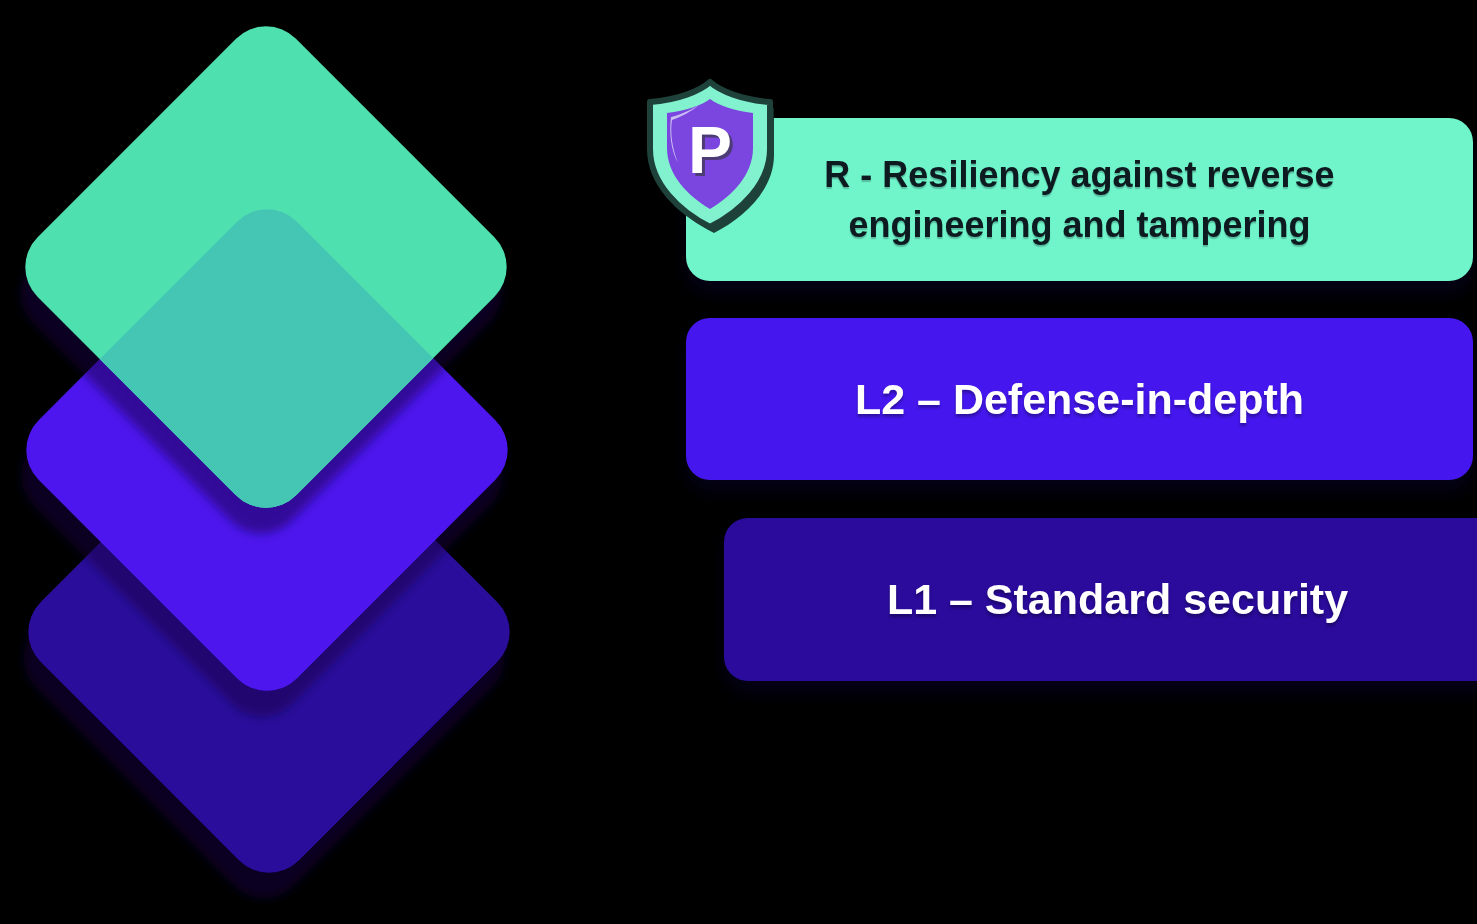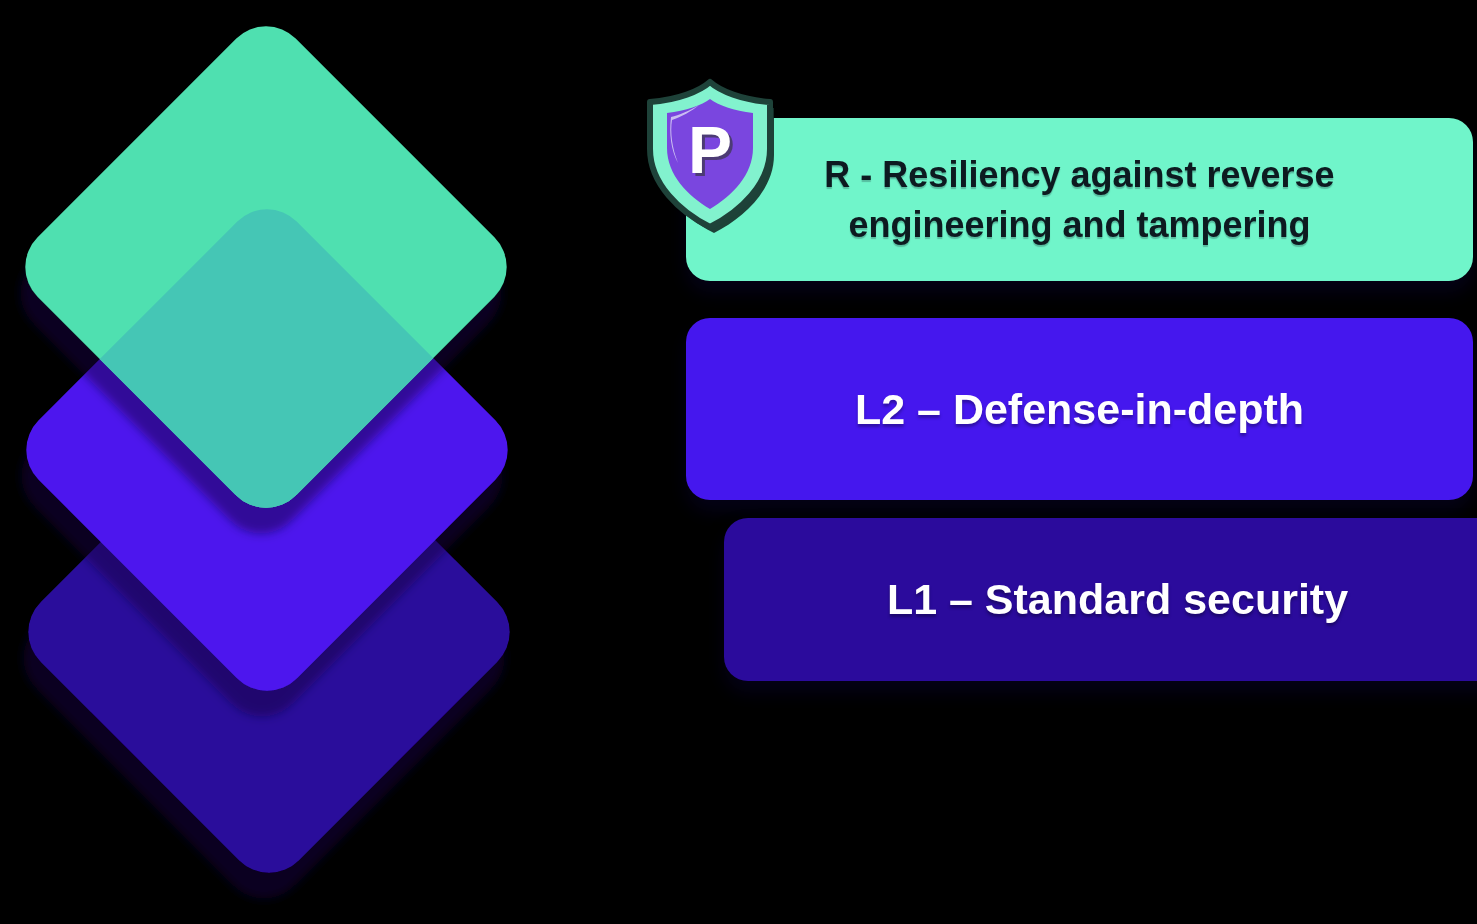--- a/index.html
+++ b/index.html
@@ -38,21 +38,21 @@
   .card-r {
     top: 118px;
     height: 163px;
     font-size: 36px;
     line-height: 50px;
     padding: 0 60px;
     text-shadow: 0 2px 1px rgba(10, 25, 30, 0.25);
   }
   .card-l2 {
     top: 318px;
-    height: 182px;
+    height: 162px;
     font-size: 43px;
     text-shadow: 0 3px 3px rgba(20, 8, 80, 0.45);
   }
   .card-l1 {
     top: 518px;
     height: 163px;
     font-size: 43px;
     text-shadow: 0 3px 3px rgba(10, 4, 50, 0.45);
   }
   .shield-svg {

